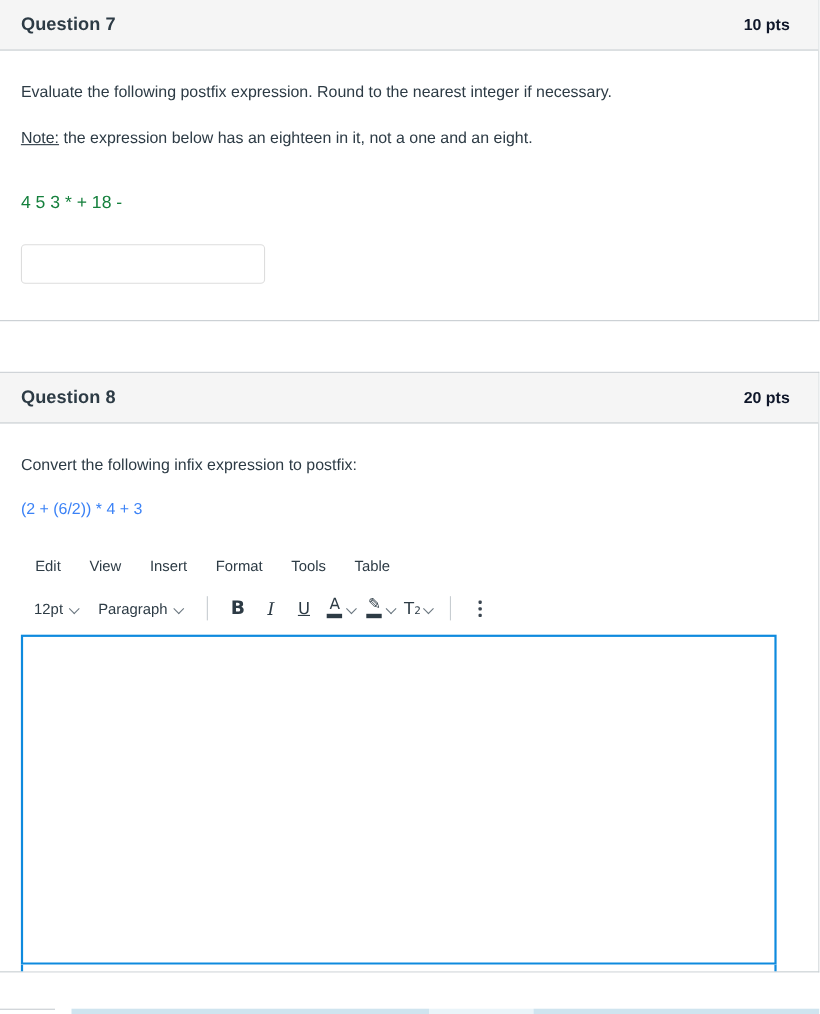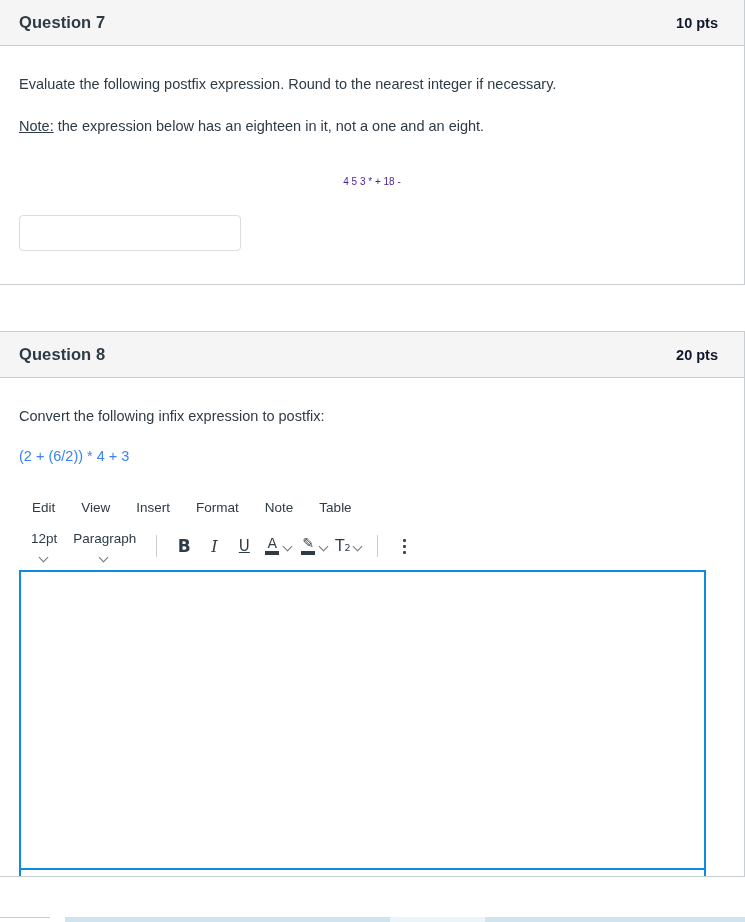--- a/index.html
+++ b/index.html
@@ -58,24 +58,23 @@
     line-height: 1.45;
     color: #2d3b45;
   }
   .q-text.p1 { padding-top: 28px; }
   .q-text.p2 { padding-top: 21px; }
   .q-note-label {
     text-decoration: underline;
   }
 
   .q-expr {
-    font-size: 10px;
-    color: #4c1d95;
+    font-size: 16px;
+    color: #15803d;
     padding-top: 39px;
-    text-align: center;
   }
 
   .short-answer-input {
     margin-top: 28px;
     margin-bottom: 0;
     width: 222px;
     height: 36px;
     border: 1px solid #dddddd;
     border-radius: 4px;
     box-sizing: border-box;
@@ -129,21 +128,20 @@
   .tb-select {
     display: flex;
     align-items: center;
     gap: 7px;
     font-size: 13.5px;
     color: #2d3b45;
     padding: 4px 8px;
     border-radius: 3px;
     cursor: pointer;
     white-space: nowrap;
-    flex-direction: column;
   }
   .chev {
     display: inline-block;
     width: 9px;
     height: 9px;
     position: relative;
   }
   .chev::before {
     content: "";
     position: absolute;
@@ -329,21 +327,21 @@
     <div class="q-text p1">Convert the following infix expression to postfix:</div>
     <div class="q8-expr">(2 + (6/2)) * 4 + 3</div>
 
     <div class="rce">
 
       <div class="rce-menubar">
         <span class="rce-menu-item">Edit</span>
         <span class="rce-menu-item">View</span>
         <span class="rce-menu-item">Insert</span>
         <span class="rce-menu-item">Format</span>
-        <span class="rce-menu-item">Note</span>
+        <span class="rce-menu-item">Tools</span>
         <span class="rce-menu-item">Table</span>
       </div>
 
       <div class="rce-toolbar">
 
         <div class="tb-select">
           <span>12pt</span>
           <span class="chev"></span>
         </div>
 

